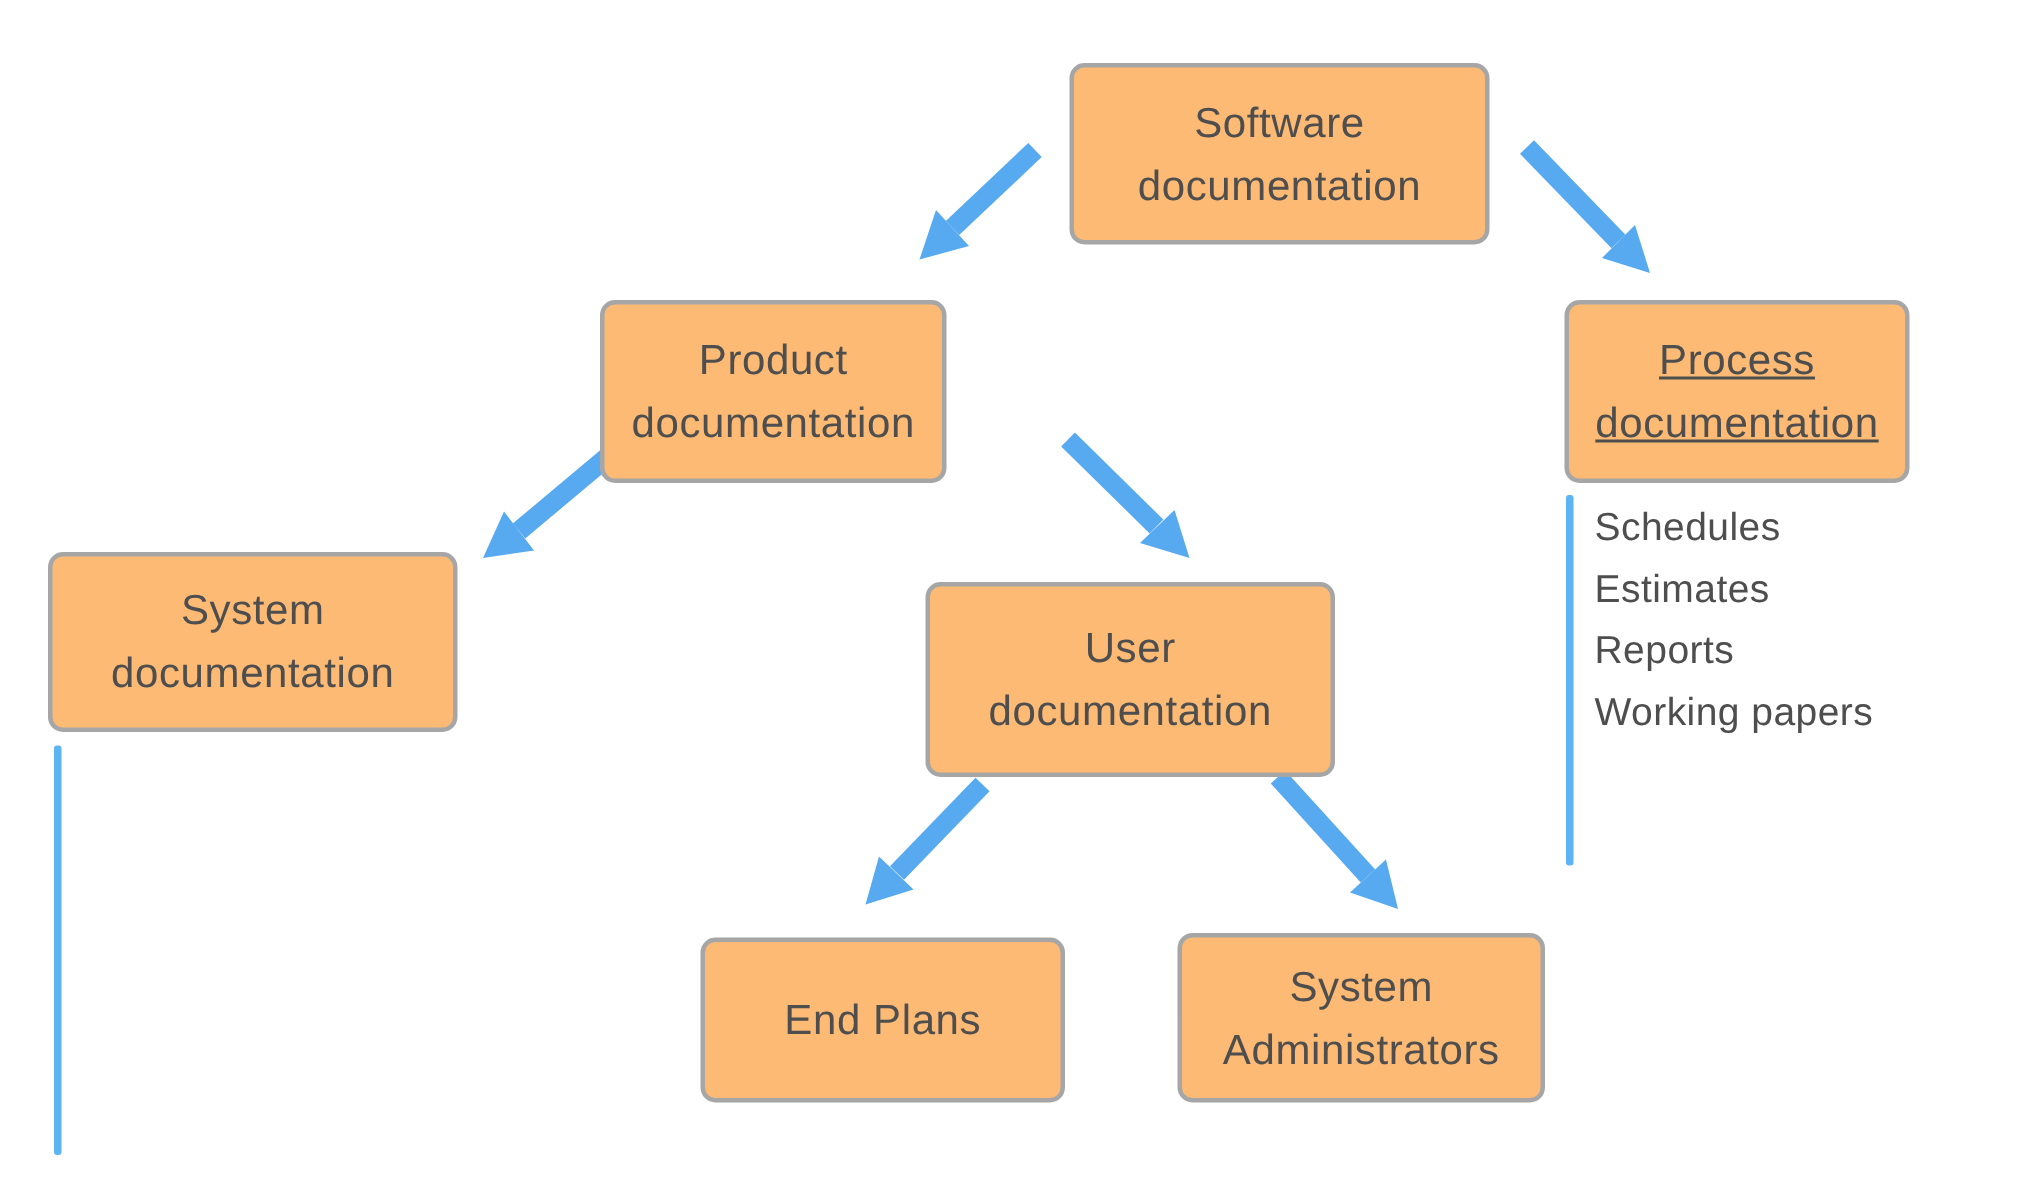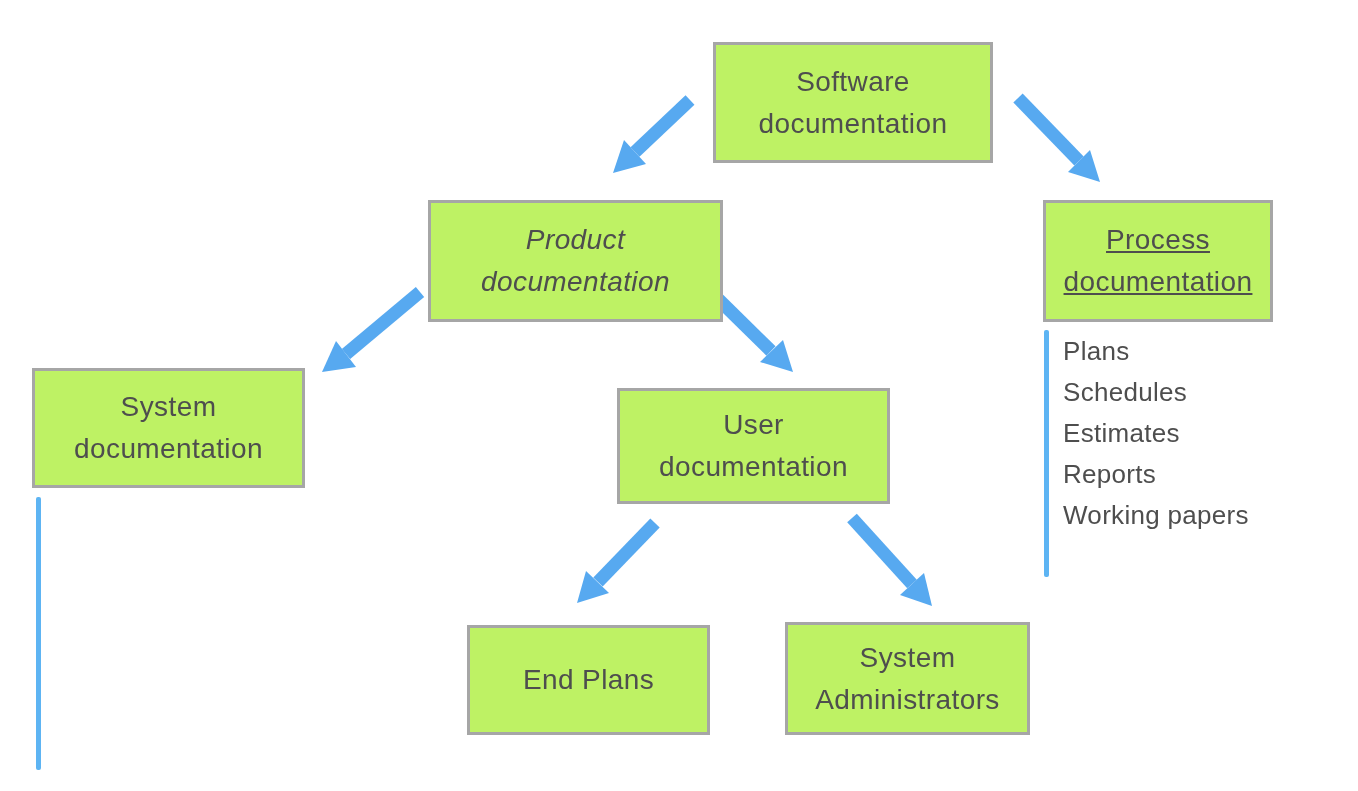--- a/index.html
+++ b/index.html
@@ -12,37 +12,37 @@
     position: relative;
     width: 1358px;
     height: 791px;
     background: #ffffff;
     overflow: hidden;
   }
   .node {
     position: absolute;
     box-sizing: border-box;
     border: 3px solid #a6a6a6;
-    border-radius: 0;
-    background: #bef264;
+    border-radius: 10px;
+    background: #fdba74;
     display: flex;
     align-items: center;
     justify-content: center;
     text-align: center;
     color: #4e4e4e;
     font-size: 28px;
     line-height: 42px;
     letter-spacing: 0.4px;
     white-space: pre-line;
   }
   .node-software { left: 713px; top: 42px;  width: 280px; height: 121px; }
-  .node-product  { left: 428px; top: 200px; width: 295px; height: 122px; font-style: italic; }
+  .node-product  { left: 400px; top: 200px; width: 231px; height: 122px; }
   .node-process  { left: 1043px; top: 200px; width: 230px; height: 122px; text-decoration: underline; }
   .node-system   { left: 32px;  top: 368px; width: 273px; height: 120px; }
-  .node-user     { left: 617px; top: 388px; width: 273px; height: 116px; }
+  .node-user     { left: 617px; top: 388px; width: 273px; height: 130px; }
   .node-enduser  { left: 467px; top: 625px; width: 243px; height: 110px; }
   .node-sysadmin { left: 785px; top: 622px; width: 245px; height: 113px; }
 
   .vline {
     position: absolute;
     width: 5px;
     background: #5db4f3;
     border-radius: 2px;
   }
   .vline-system  { left: 36px;   top: 497px; height: 273px; }
@@ -116,20 +116,19 @@
 documentation</div>
   <div class="node node-enduser">End Plans</div>
   <div class="node node-sysadmin">System
 Administrators</div>
 
   <div class="vline vline-system"></div>
   <div class="vline vline-process"></div>
 
 
   <div class="doc-list list-process">
-    <div class="item">Plans</div>
     <div class="item">Schedules</div>
     <div class="item">Estimates</div>
     <div class="item">Reports</div>
     <div class="item">Working papers</div>
   </div>
 
 </div>
 
 </body></html>

